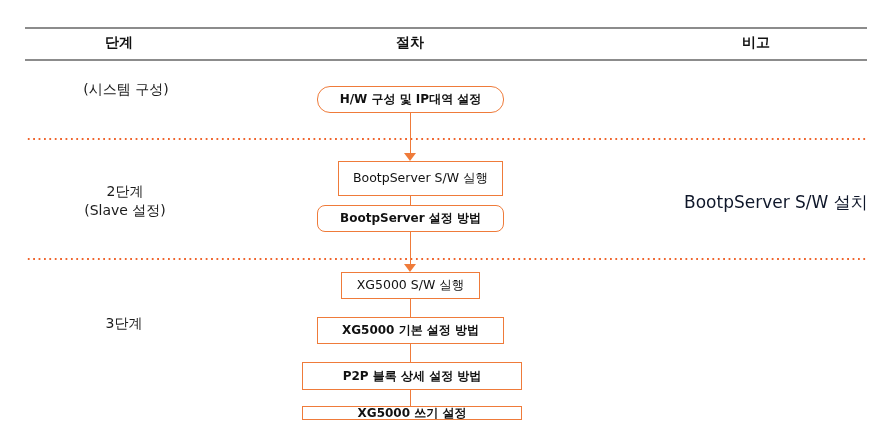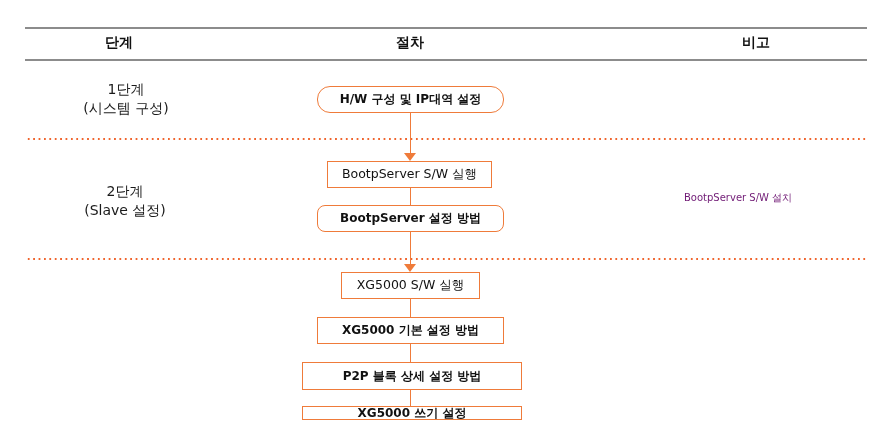--- a/index.html
+++ b/index.html
@@ -72,64 +72,64 @@
       position: absolute;
       left: 404px;
       width: 0;
       height: 0;
       border-left: 6px solid transparent;
       border-right: 6px solid transparent;
       border-top: 8px solid #ef7b3a;
     }
     .note {
       position: absolute;
-      font-size: 10px;
+      font-size: 17px;
       white-space: nowrap;
-      color: #701a75;
+      color: #0f172a;
     }
   </style>
 </head>
 <body>
 
 <div class="hline" style="top:27px;"></div>
 <div class="hline" style="top:59px;"></div>
 
 <div class="col-head" style="left:119px;">단계</div>
 <div class="col-head" style="left:410px;">절차</div>
 <div class="col-head" style="left:756px;">비고</div>
 
 <div class="dotline" style="top:138px;"></div>
 <div class="dotline" style="top:258px;"></div>
 
 <div class="stage" style="left:126px; top:80px;">
-  <div>1단계</div>
   <div>(시스템 구성)</div>
 </div>
 <div class="stage" style="left:125px; top:182px;">
   <div>2단계</div>
   <div>(Slave 설정)</div>
 </div>
 <div class="stage" style="left:124px; top:314px;">
+  <div>3단계</div>
 </div>
 
 <div class="vline" style="top:112px; height:42px;"></div>
 <div class="arrowhead" style="top:153px;"></div>
 
 <div class="vline" style="top:187px; height:18px;"></div>
 
 <div class="vline" style="top:231px; height:34px;"></div>
 <div class="arrowhead" style="top:264px;"></div>
 
 <div class="vline" style="top:298px; height:19px;"></div>
 <div class="vline" style="top:343px; height:19px;"></div>
 <div class="vline" style="top:389px; height:17px;"></div>
 
 <div class="box bold" style="left:317px; top:86px; width:187px; height:27px;border-radius:13px;">H/W 구성 및 IP대역 설정</div>
 
-<div class="box" style="left:327px; top:161px; width:165px; height:27px;">BootpServer S/W 실행</div>
+<div class="box" style="left:338px; top:161px; width:165px; height:35px;">BootpServer S/W 실행</div>
 <div class="box bold" style="left:317px; top:205px; width:187px; height:27px;border-radius:8px;">BootpServer 설정 방법</div>
 
 <div class="box" style="left:341px; top:272px; width:139px; height:27px;">XG5000 S/W 실행</div>
 <div class="box bold" style="left:317px; top:317px; width:187px; height:27px;">XG5000 기본 설정 방법</div>
 <div class="box bold" style="left:302px; top:362px; width:220px; height:28px;">P2P 블록 상세 설정 방법</div>
 <div class="box bold" style="left:302px; top:406px; width:220px; height:14px;">XG5000 쓰기 설정</div>
 
 <div class="note" style="left:684px; top:191px;">BootpServer S/W 설치</div>
 
 </body></html>

